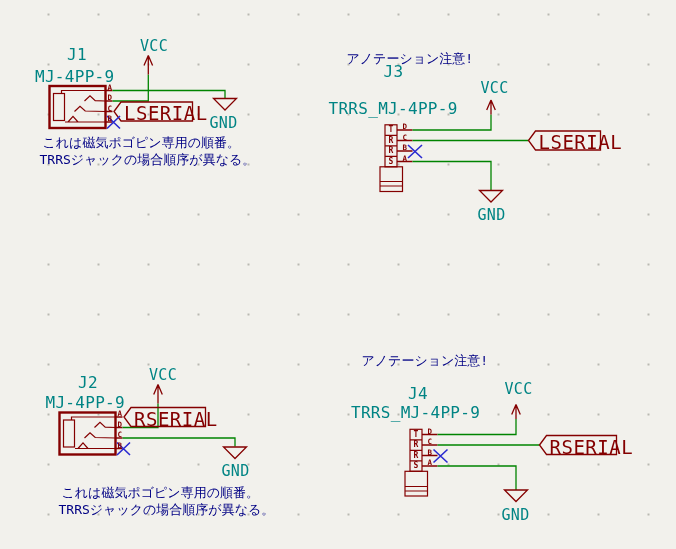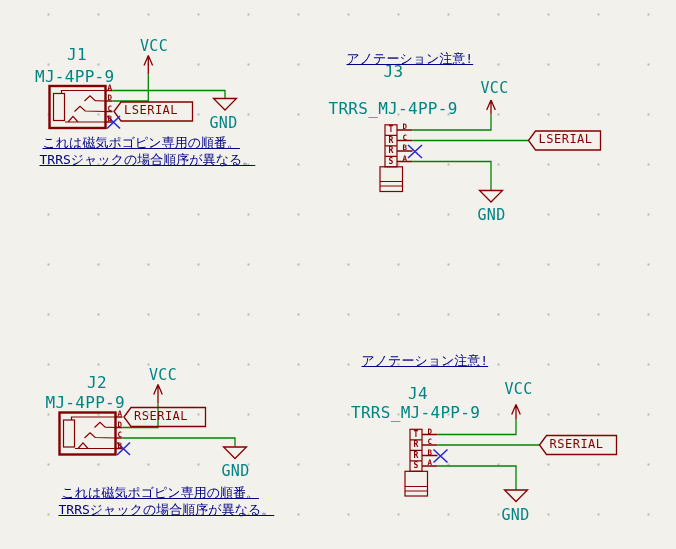--- a/index.html
+++ b/index.html
@@ -10,22 +10,22 @@
     background-image:radial-gradient(circle,#b9b9b1 1px,transparent 1.1px);
     background-size:50px 50px;
     background-position:23.5px 39.5px;
     overflow:hidden;
     font-family:"DejaVu Sans Mono",monospace;
   }
   svg{position:absolute;left:0;top:0;}
   .t{position:absolute;white-space:nowrap;line-height:1.05;}
   .teal{color:#008484;font-size:16px;letter-spacing:.3px;}
   .teal-s{color:#008484;font-size:15px;letter-spacing:.3px;}
-  .red{color:#840000;font-size:12px;letter-spacing:.5px;}
-  .blue{color:#000084;font-size:13px;font-family:"DejaVu Sans Mono","DejaVu Sans",sans-serif;text-decoration:underline;}
+  .red{color:#840000;font-size:19px;letter-spacing:.5px;}
+  .blue{color:#000084;font-size:13px;font-family:"DejaVu Sans Mono","DejaVu Sans",sans-serif;}
   .pin{color:#840000;font-size:7.5px;font-weight:bold;}
   .contact{color:#840000;font-size:8px;font-weight:bold;}
 </style>
 </head>
 <body>
 
 <div id="canvas">
 
 <svg width="676" height="549" viewBox="0 0 676 549" fill="none">
 
@@ -124,21 +124,21 @@
 <div class="t pin" style="left:107.5px;top:83.5px">A</div>
 <div class="t pin" style="left:107.5px;top:94px">D</div>
 <div class="t pin" style="left:107.5px;top:104.5px">C</div>
 <div class="t pin" style="left:107.5px;top:115px">B</div>
 <div class="t teal-s" style="left:140px;top:39px">VCC</div>
 <div class="t teal-s" style="left:209.5px;top:115.5px">GND</div>
 <div class="t red" style="left:124px;top:104px">LSERIAL</div>
 <div class="t blue" style="left:42.5px;top:136px">これは磁気ポゴピン専用の順番。</div>
 <div class="t blue" style="left:39.5px;top:153px">TRRSジャックの場合順序が異なる。</div>
 
-<div class="t teal" style="left:87px;top:374.5px">J2</div>
+<div class="t teal" style="left:78px;top:374.5px">J2</div>
 <div class="t teal" style="left:45.5px;top:395px">MJ-4PP-9</div>
 <div class="t pin" style="left:117.5px;top:410px">A</div>
 <div class="t pin" style="left:117.5px;top:420.5px">D</div>
 <div class="t pin" style="left:117.5px;top:431px">C</div>
 <div class="t pin" style="left:117.5px;top:441.5px">B</div>
 <div class="t teal-s" style="left:149px;top:367.5px">VCC</div>
 <div class="t teal-s" style="left:221.5px;top:463.5px">GND</div>
 <div class="t red" style="left:134px;top:409.5px">RSERIAL</div>
 <div class="t blue" style="left:61.5px;top:485.5px">これは磁気ポゴピン専用の順番。</div>
 <div class="t blue" style="left:58.5px;top:502.5px">TRRSジャックの場合順序が異なる。</div>

